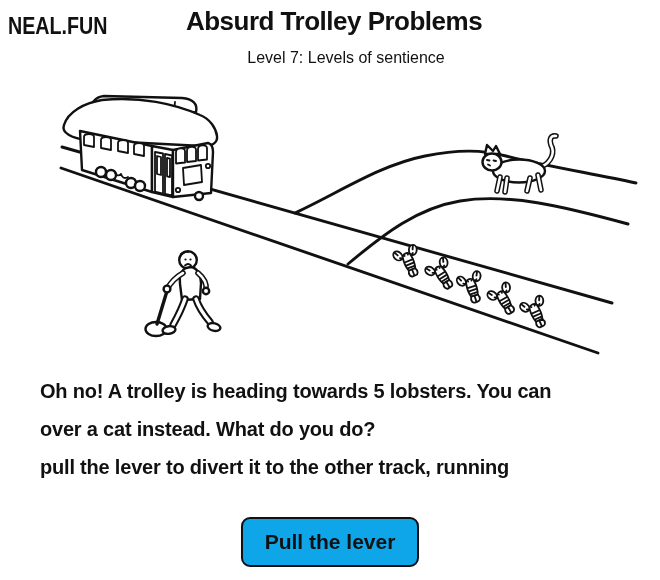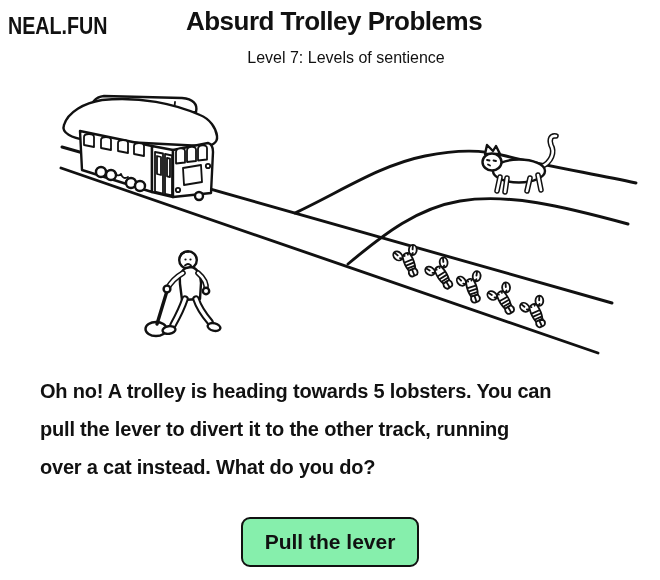--- a/index.html
+++ b/index.html
@@ -28,21 +28,21 @@
   .scene .w26 { stroke-width:2.6; }
   .scene .w34 { stroke-width:3.4; }
 
   
   .question { position:absolute; top:372px; left:40px; width:600px; font-size:20px;
               font-weight:700; letter-spacing:-0.2px; }
   .question div { height:38px; line-height:38px; white-space:nowrap; }
 
   
   .actions { position:absolute; top:517px; left:0; width:100%; display:flex; justify-content:center; gap:13px; }
-  .actions button { height:50px; padding:2px 22px; background:#86efac; border:2.5px solid var(--ink,#111);
+  .actions button { height:50px; padding:2px 22px; background:#0ea5e9; border:2.5px solid var(--ink,#111);
                     border-radius:9px; font-family:inherit; font-size:21px; font-weight:700;
                     color:var(--ink,#111); cursor:pointer; }
 </style>
 </head>
 <body>
 
 <div class="page">
 
   <div class="logo">NEAL.FUN</div>
   <h1 class="title">Absurd Trolley Problems</h1>
@@ -145,21 +145,21 @@
       <path class="k7 wh w34" d="M 185,299 C 182,308 178,316 173,325"></path>
       <path class="k7" d="M 196,299 C 199,308 204,315 210,322"></path>
       <path class="k7 wh w34" d="M 196,299 C 199,308 204,315 210,322"></path>
       <ellipse cx="169" cy="330" rx="6.5" ry="3.8" transform="rotate(-8 169 330)" class="w"></ellipse>
       <ellipse cx="214" cy="327" rx="6.5" ry="3.8" transform="rotate(14 214 327)" class="w"></ellipse>
     </g>
   </svg>
 
   <div class="question">
     <div>Oh no! A trolley is heading towards 5 lobsters. You can</div>
+    <div>over a cat instead. What do you do?</div>
     <div>pull the lever to divert it to the other track, running</div>
-    <div>over a cat instead. What do you do?</div>
   </div>
 
   <div class="actions">
     <button>Pull the lever</button>
   </div>
 
 </div>
 
 </body></html>

